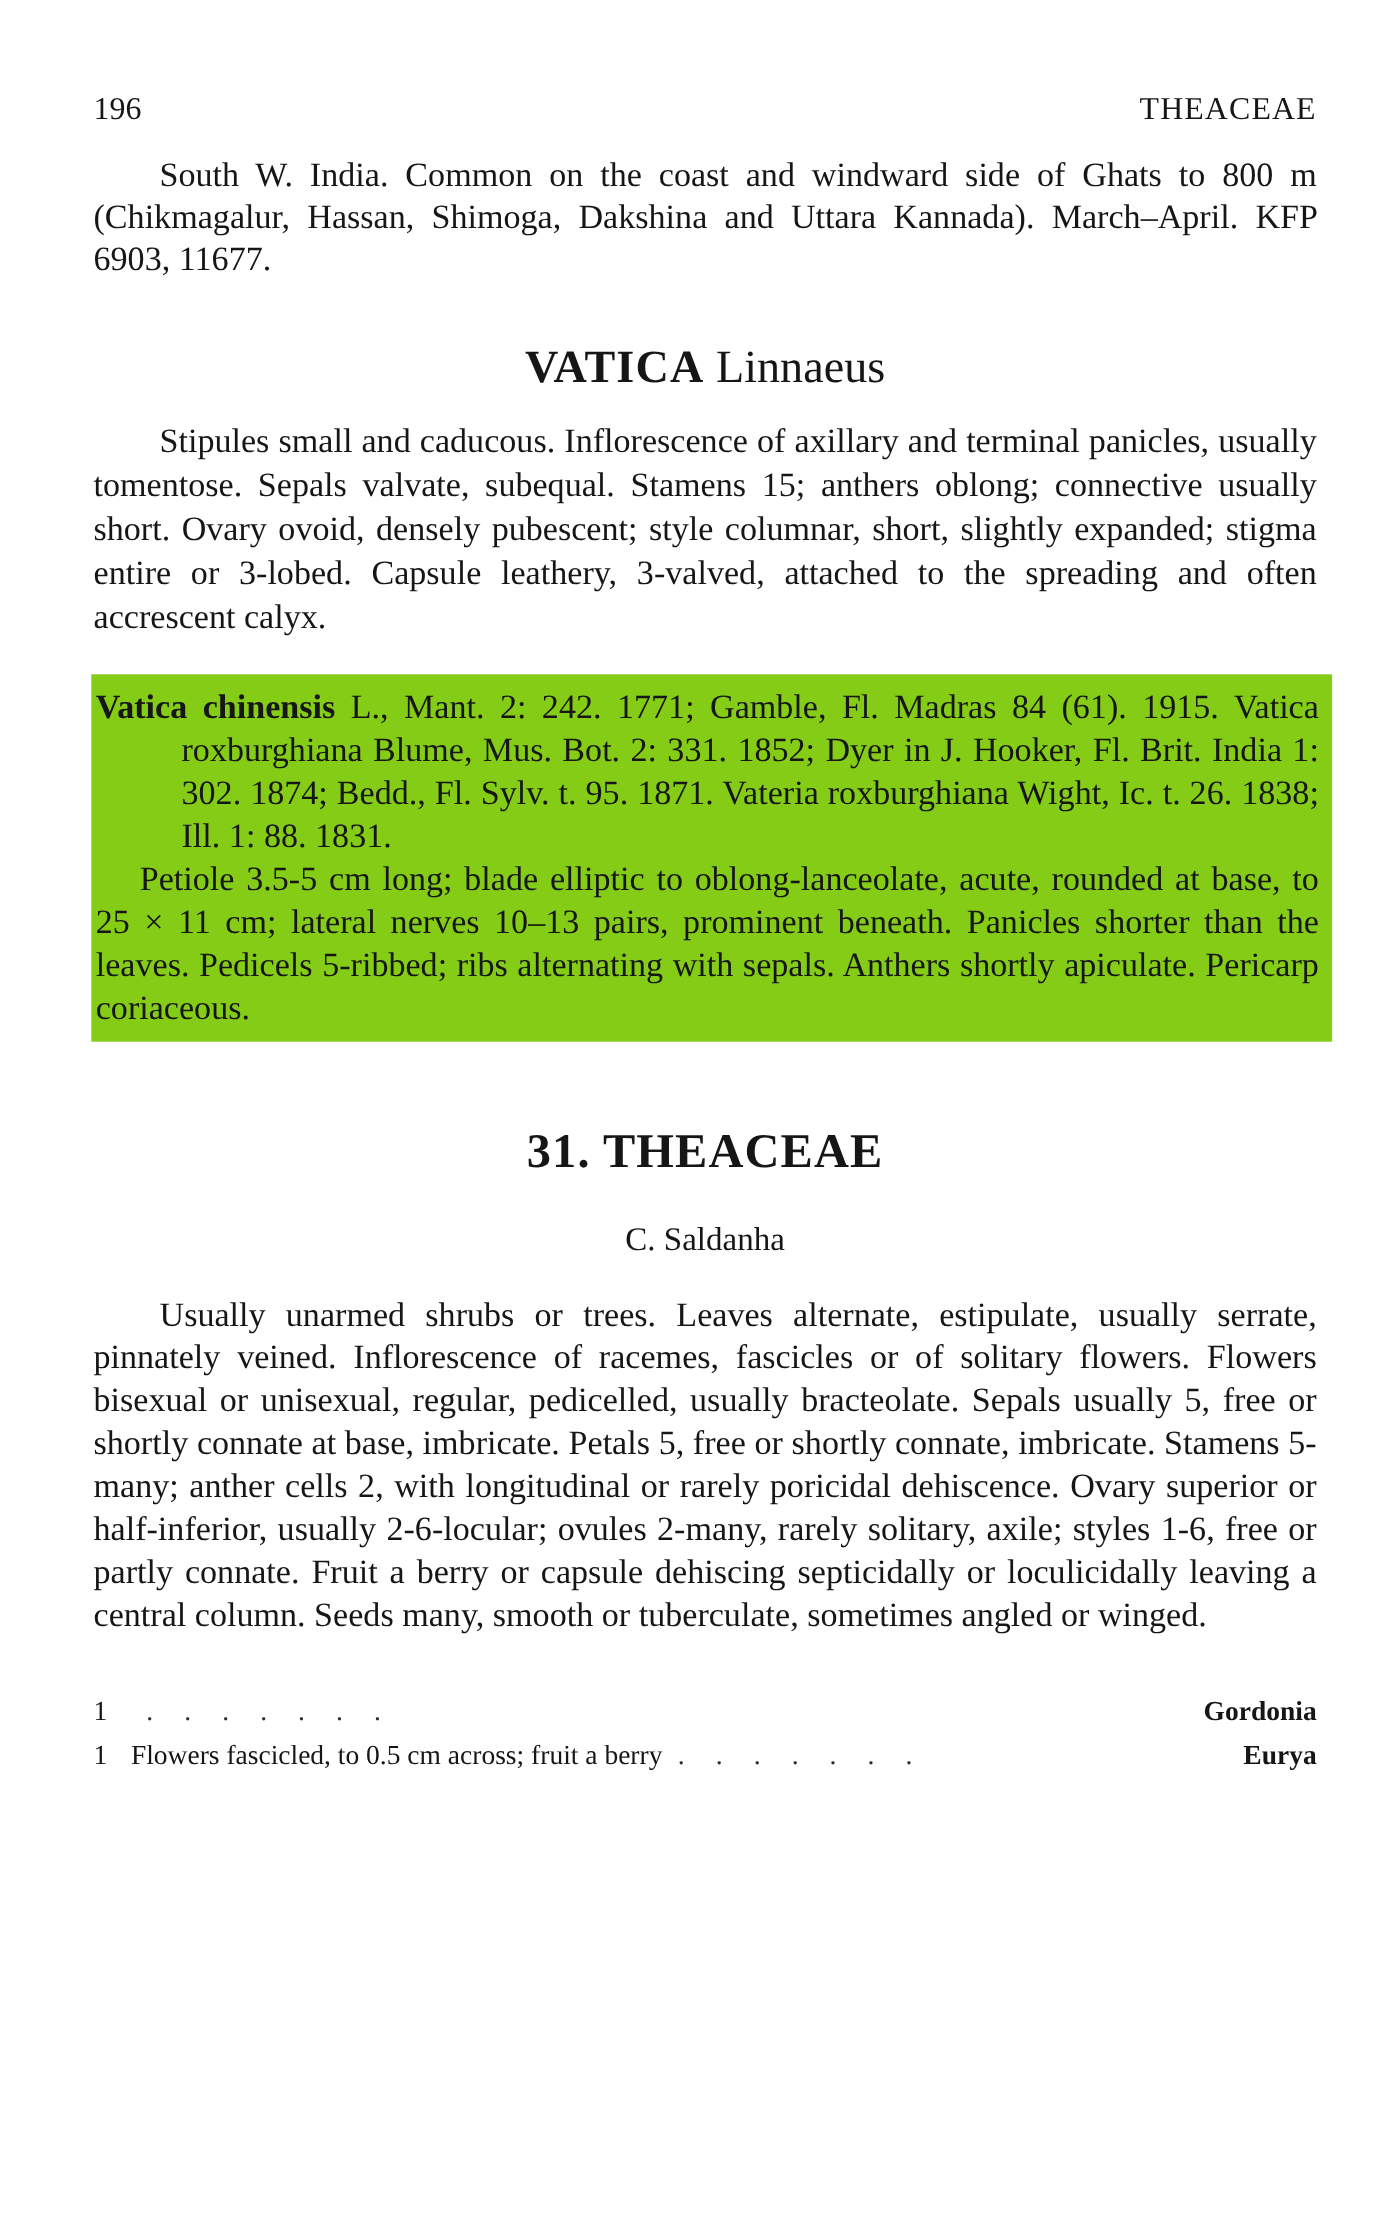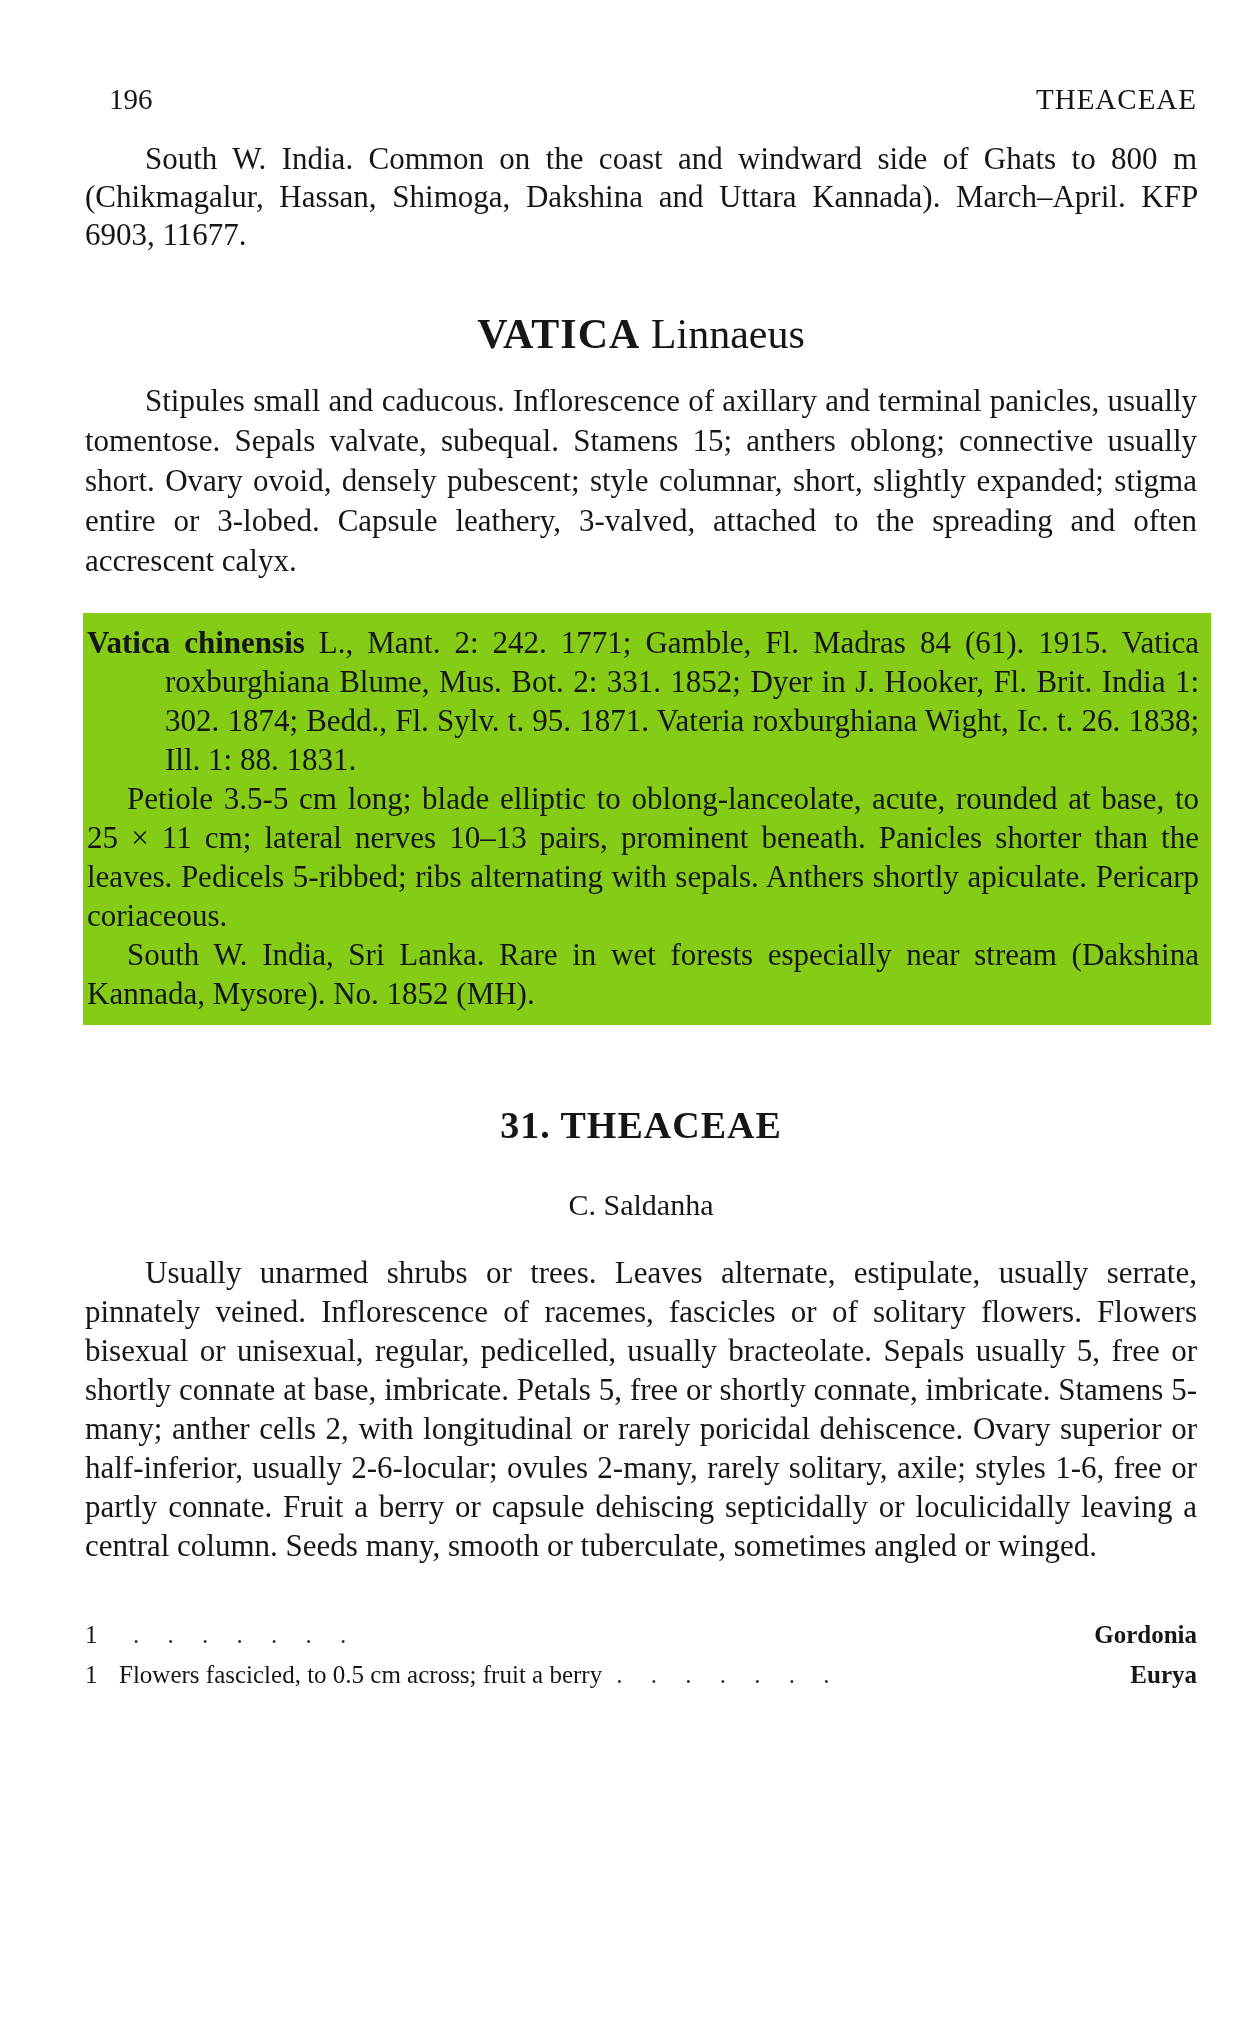--- a/index.html
+++ b/index.html
@@ -19,21 +19,20 @@
     width: 1112px;
     margin-left: 85px;
     padding-top: 83px;
   }
   .header-row {
     display: flex;
     justify-content: space-between;
     align-items: baseline;
     font-size: 29px;
     line-height: 32px;
-    margin-left: 24px;
   }
   .running-right { letter-spacing: 1px; }
   p { margin: 0; }
   .body-para {
     font-size: 31px;
     line-height: 38px;
     text-align: justify;
   }
   .indent { text-indent: 60px; }
   .it { }
@@ -66,21 +65,21 @@
   .highlight-block .body-para { line-height: 39px; }
   .citation-para {
     padding-left: 78px;
     text-indent: -78px;
   }
   .hl-indent { text-indent: 40px; }
   .family-heading {
     margin-top: 78px;
     text-align: center;
     font-weight: bold;
-    font-size: 38px;
+    font-size: 44px;
     line-height: 44px;
     letter-spacing: 1px;
   }
   .family-author {
     margin-top: 40px;
     text-align: center;
     font-size: 30px;
     line-height: 36px;
   }
   .family-desc {
@@ -123,21 +122,20 @@
 
   <p class="genus-heading"><span class="genus-name">VATICA</span><span> Linnaeus</span></p>
 
   <p class="body-para indent genus-desc"><span>Stipules small and caducous. Inflorescence of axillary and terminal panicles, usually tomentose. Sepals valvate, subequal. Stamens 15; anthers oblong; connective usually short. Ovary ovoid, densely pubescent; style columnar, short, slightly expanded; stigma entire or 3-lobed. Capsule leathery, 3-valved, attached to the spreading and often accrescent calyx.</span></p>
 
   <div class="highlight-block" style="background: #84cc16;">
     <p class="body-para citation-para"><span class="bd">Vatica chinensis</span><span> L., Mant. 2: 242. 1771; Gamble, Fl. Madras 84 (61). 1915. </span><span class="it">Vatica roxburghiana</span><span> Blume, Mus. Bot. 2: 331. 1852; Dyer in J. Hooker, Fl. Brit. India 1: 302. 1874; Bedd., Fl. Sylv. t. 95. 1871. </span><span class="it">Vateria roxburghiana</span><span> Wight, Ic. t. 26. 1838; Ill. 1: 88. 1831.</span></p>
 
     <p class="body-para hl-indent"><span>Petiole 3.5-5 cm long; blade elliptic to oblong-lanceolate, acute, rounded at base, to 25 × 11 cm; lateral nerves 10–13 pairs, prominent beneath. Panicles shorter than the leaves. Pedicels 5-ribbed; ribs alternating with sepals. Anthers shortly apiculate. Pericarp coriaceous.</span></p>
 
-    <p class="body-para hl-indent"><span class="it">South W. India, Sri Lanka.</span><span> Rare in wet forests especially near stream (Dakshina Kannada, Mysore). No. 1852 (MH).</span></p>
   </div>
 
   <p class="family-heading">31. THEACEAE</p>
 
   <p class="family-author">C. Saldanha</p>
 
   <p class="body-para indent family-desc"><span>Usually unarmed shrubs or trees. Leaves alternate, estipulate, usually serrate, pinnately veined. Inflorescence of racemes, fascicles or of solitary flowers. Flowers bisexual or unisexual, regular, pedicelled, usually bracteolate. Sepals usually 5, free or shortly connate at base, imbricate. Petals 5, free or shortly connate, imbricate. Stamens 5-many; anther cells 2, with longitudinal or rarely poricidal dehiscence. Ovary superior or half-inferior, usually 2-6-locular; ovules 2-many, rarely solitary, axile; styles 1-6, free or partly connate. Fruit a berry or capsule dehiscing septicidally or loculicidally leaving a central column. Seeds many, smooth or tuberculate, sometimes angled or winged.</span></p>
 
   <div class="key-block">
     <div class="key-row">

